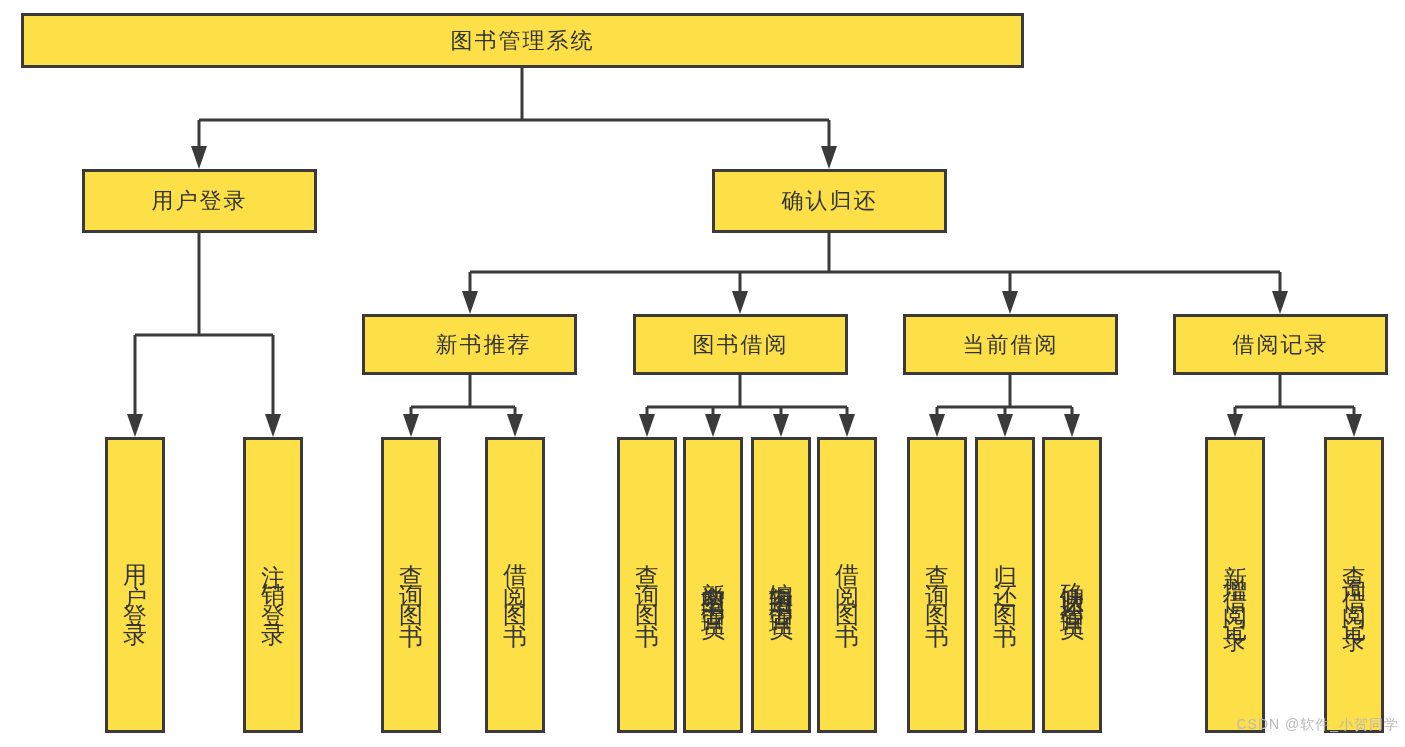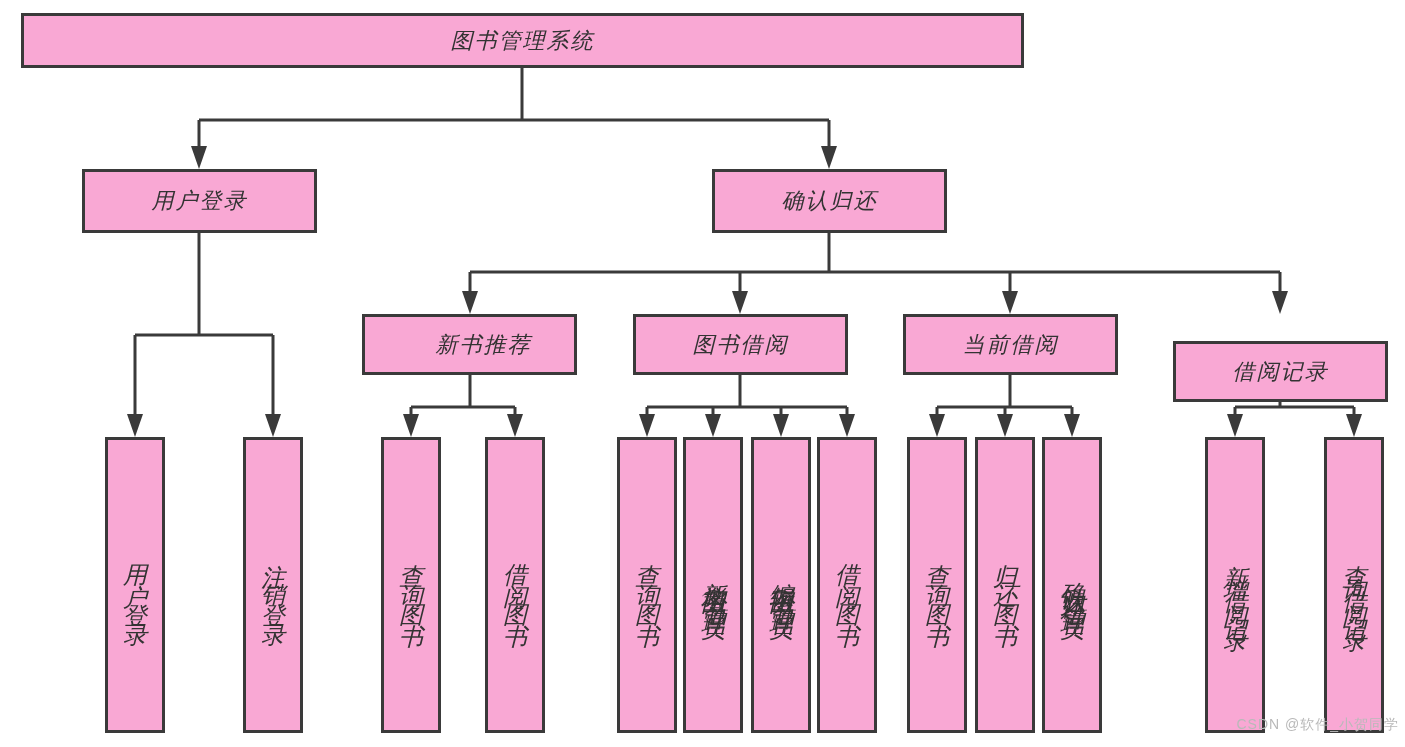--- a/index.html
+++ b/index.html
@@ -2,23 +2,23 @@
 <html><head>
 <meta charset="utf-8">
 <style>
   html,body{margin:0;padding:0;background:#fff;}
   #stage{
     position:relative;width:1405px;height:747px;background:#ffffff;overflow:hidden;
     font-family:"Liberation Sans","DejaVu Sans",sans-serif;color:#333333;
   }
   #connectors{position:absolute;left:0;top:0;width:1405px;height:747px;}
   .node{
-    position:absolute;box-sizing:border-box;border:3px solid #3a3a3a;background:#f9a8d4;
+    position:absolute;box-sizing:border-box;border:3px solid #3a3a3a;background:#fde047;
     display:flex;align-items:center;justify-content:center;
-    font-size:22px;color:#333333;letter-spacing:2px;font-style:italic;
+    font-size:22px;color:#333333;letter-spacing:2px;
   }
   .lvl1{left:21px;top:13px;width:1003px;height:55px;}
   .lvl2{top:169px;width:235px;height:64px;}
   .lvl3{top:314px;width:215px;height:61px;}
   .leaf{
     top:437px;width:60px;height:296px;
     writing-mode:vertical-rl;text-orientation:mixed;
     font-size:24px;
   }
   .ls4{letter-spacing:20px;}
@@ -75,21 +75,21 @@
   </svg>
 
   <div class="node lvl1">图书管理系统</div>
 
   <div class="node lvl2" style="left:82px;">用户登录</div>
   <div class="node lvl2" style="left:712px;">确认归还</div>
 
   <div class="node lvl3" style="left:362px;padding-left:28px;">新书推荐</div>
   <div class="node lvl3" style="left:633px;">图书借阅</div>
   <div class="node lvl3" style="left:903px;">当前借阅</div>
-  <div class="node lvl3" style="left:1173px;margin-top:27px;">借阅记录</div>
+  <div class="node lvl3" style="left:1173px;">借阅记录</div>
 
   <div class="node leaf ls4" style="left:105px;">用户登录</div>
   <div class="node leaf ls4" style="left:243px;">注销登录</div>
 
   <div class="node leaf ls4" style="left:381px;">查询图书</div>
   <div class="node leaf ls4" style="left:485px;">借阅图书</div>
 
   <div class="node leaf ls4" style="left:617px;">查询图书</div>
   <div class="node leaf ls9" style="left:683px;">新增图书（管理员）</div>
   <div class="node leaf ls9" style="left:751px;">编辑图书（管理员）</div>

